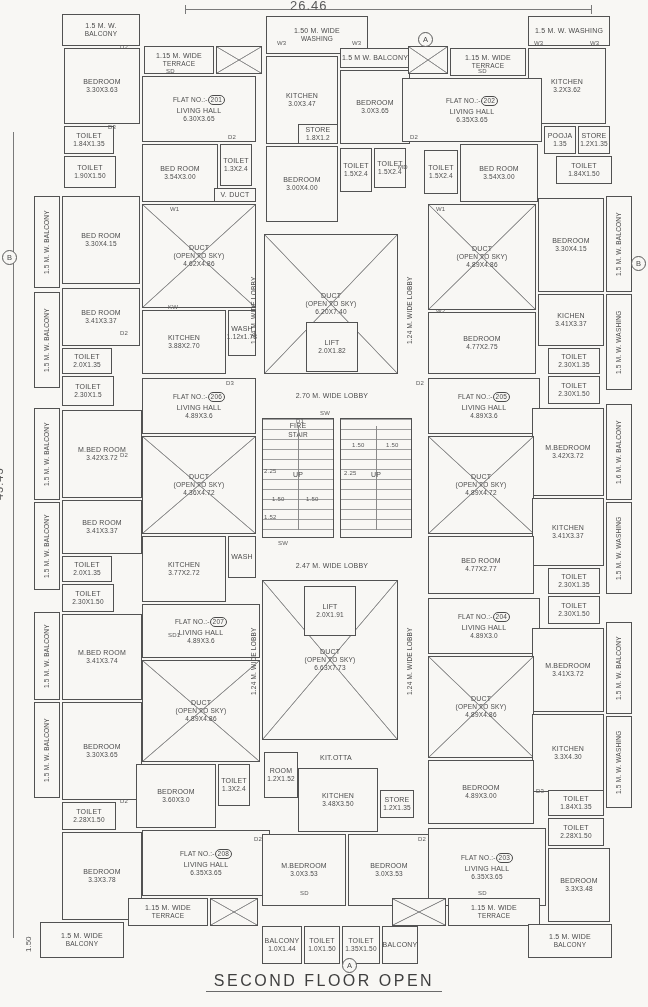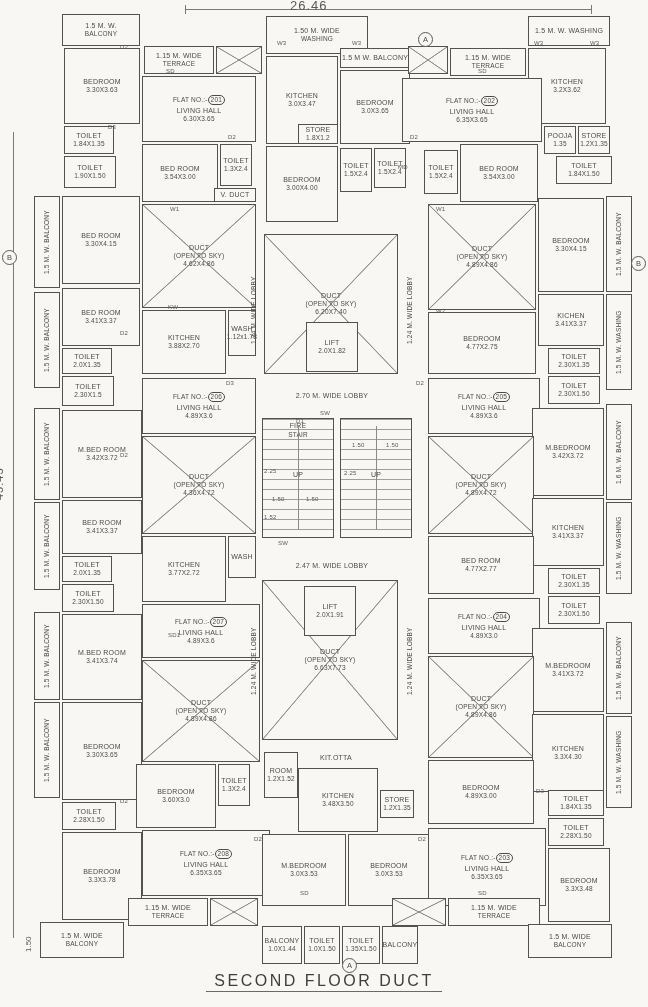--- a/index.html
+++ b/index.html
@@ -523,15 +523,15 @@
       <span class="tag" style="left: 418px; top: 836px;">D2</span>
       <span class="tag" style="left: 300px; top: 890px;">SD</span>
       <span class="tag" style="left: 478px; top: 890px;">SD</span>
       <div class="marker" style="left: 418px; top: 32px;">A</div>
       <div class="marker" style="left: 2px; top: 250px;">B</div>
       <div class="marker" style="left: 631px; top: 256px;">B</div>
       <div class="marker" style="left: 342px; top: 958px;">A</div>
     </div>
 
   <div class="plan-title">
-    <span>SECOND FLOOR DUCT</span>
+    <span>SECOND FLOOR OPEN</span>
   </div>
 </div>
 
 </body></html>

